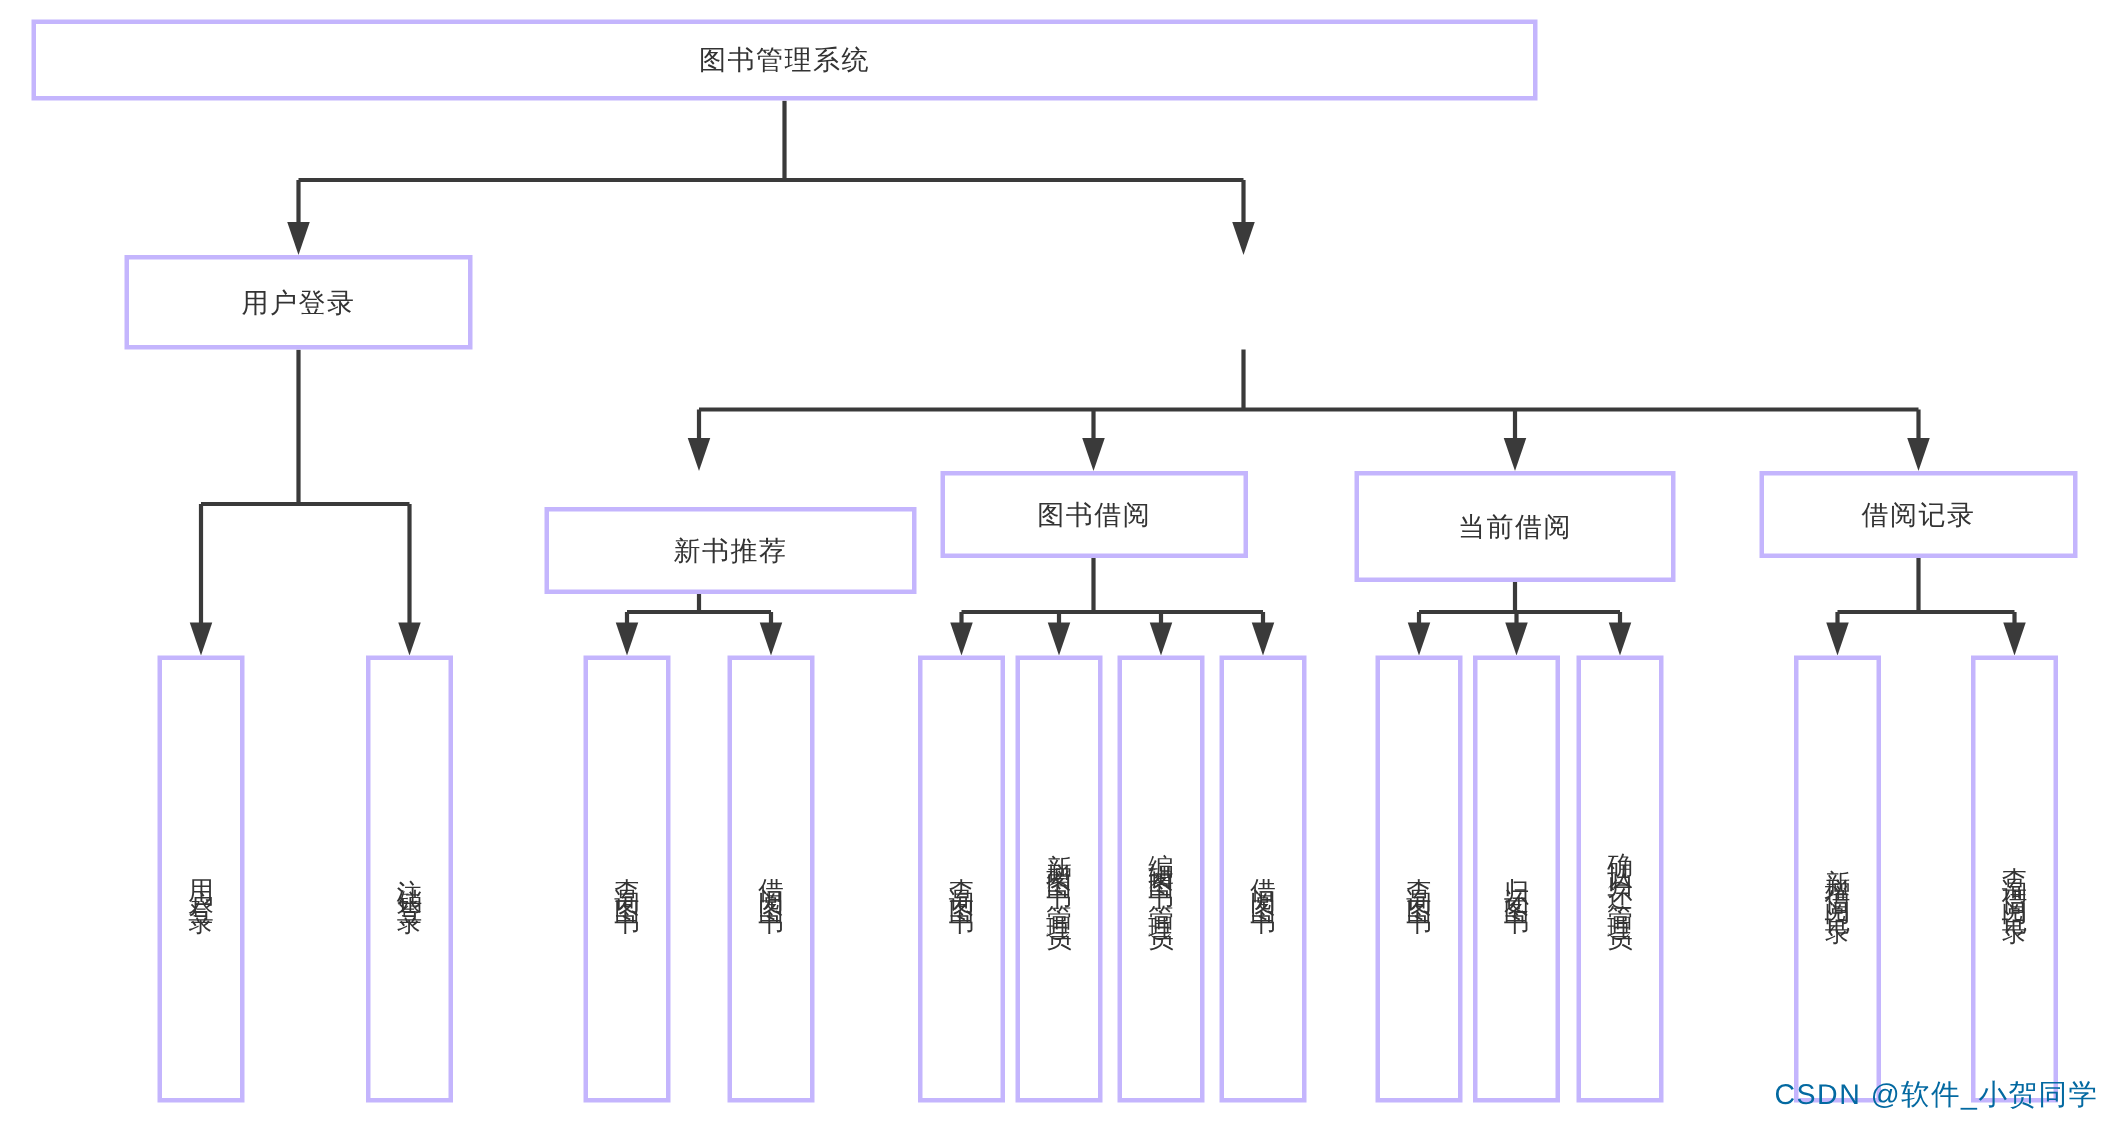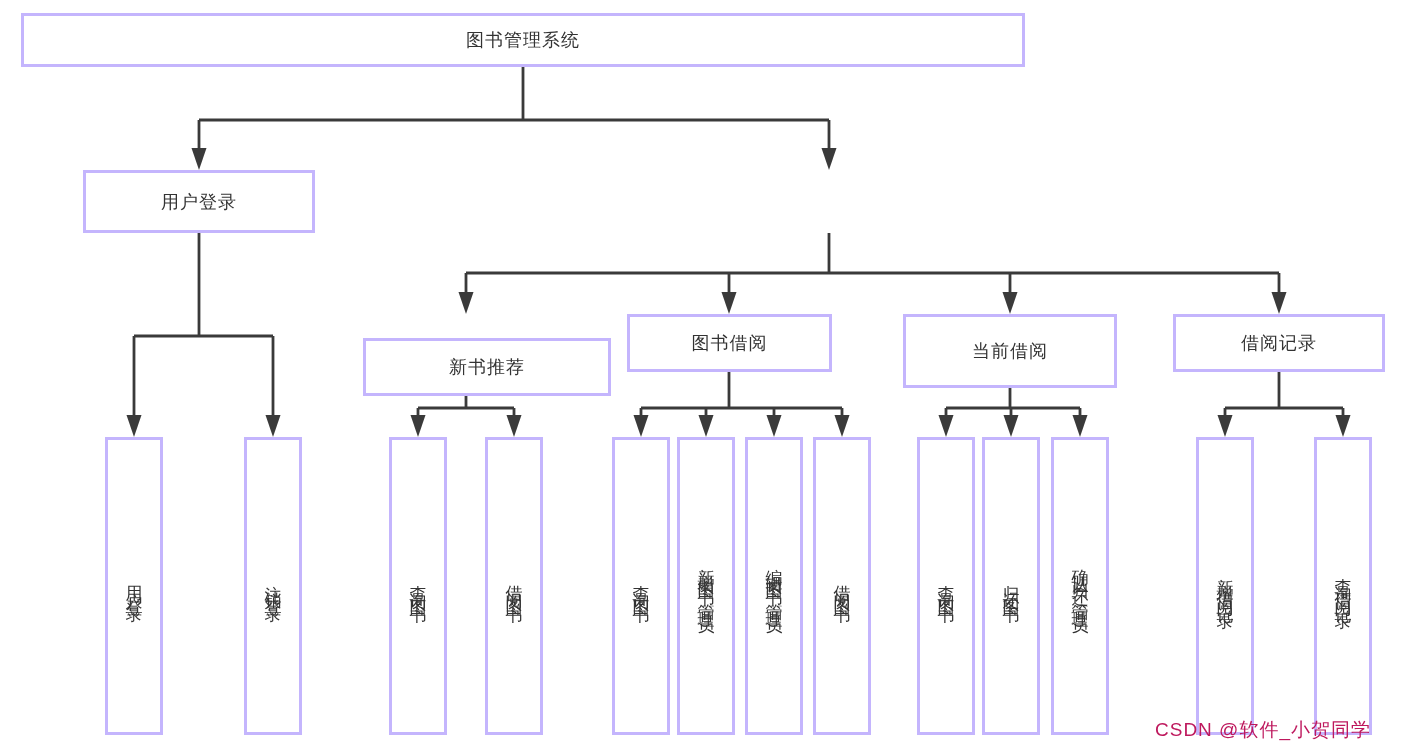--- a/index.html
+++ b/index.html
@@ -40,22 +40,22 @@
   #n-l3-1 {left:627px; top:314px; width:205px;  height:58px;}
   #n-l3-2 {left:903px; top:314px; width:214px;  height:74px;}
   #n-l3-3 {left:1173px;top:314px; width:212px;  height:58px;text-align:center;}
   .leaf{top:437px;width:58px;height:298px;}
   #g1-0{left:105px;} #g1-1{left:244px;}
   #g2-0{left:389px;} #g2-1{left:485px;}
   #g3-0{left:612px;} #g3-1{left:677px;} #g3-2{left:745px;} #g3-3{left:813px;}
   #g4-0{left:917px;} #g4-1{left:982px;} #g4-2{left:1051px;}
   #g5-0{left:1196px;}#g5-1{left:1314px;}
   #watermark{
-    position:absolute;left:1155px;top:717px;
-    font-size:19px;color:#be185d;letter-spacing:1px;
+    position:absolute;left:1183px;top:717px;
+    font-size:19px;color:#0369a1;letter-spacing:1px;
     white-space:nowrap;
   }
 </style>
 </head>
 <body>
 
 <div id="canvas">
 
   <svg id="wires" viewBox="0 0 1405 747" xmlns="http://www.w3.org/2000/svg">
       <line x1="523" y1="67" x2="523" y2="120" stroke="#3a3a3a" stroke-width="2.8"></line>

